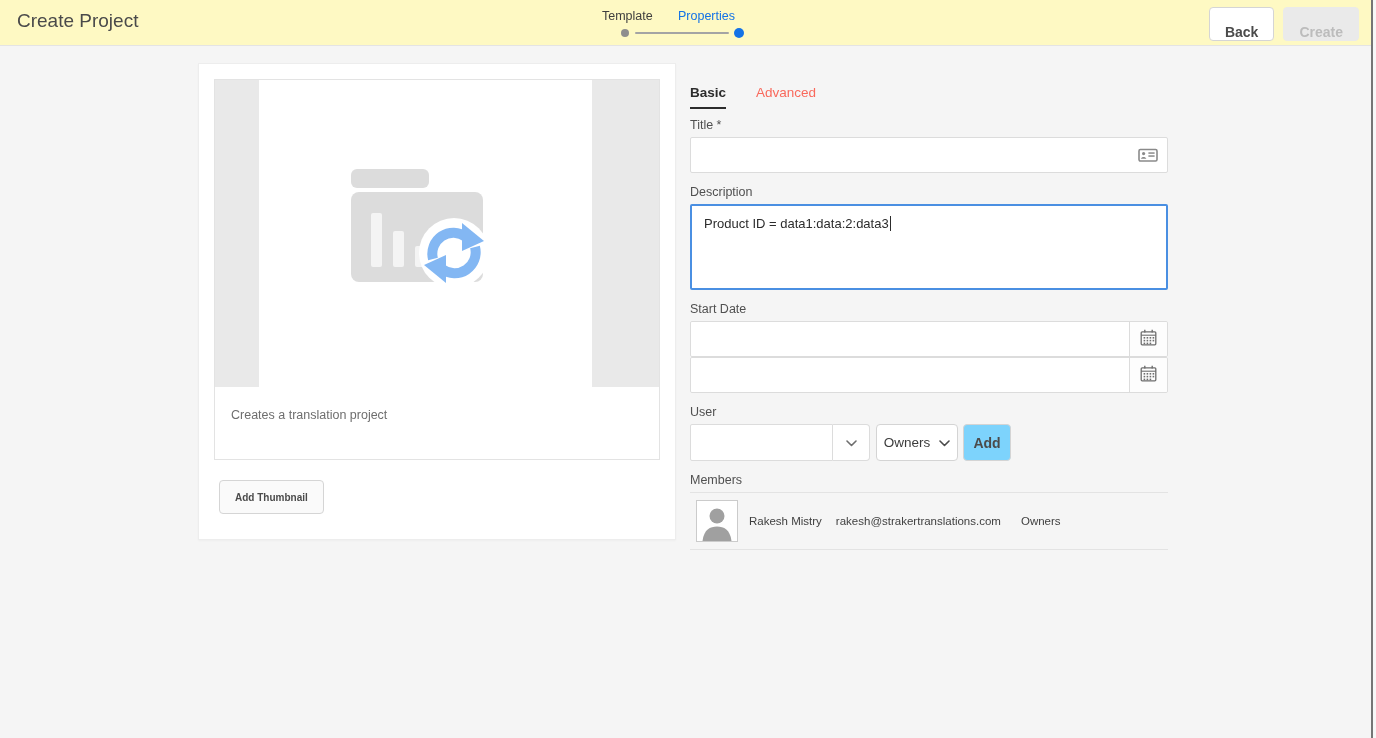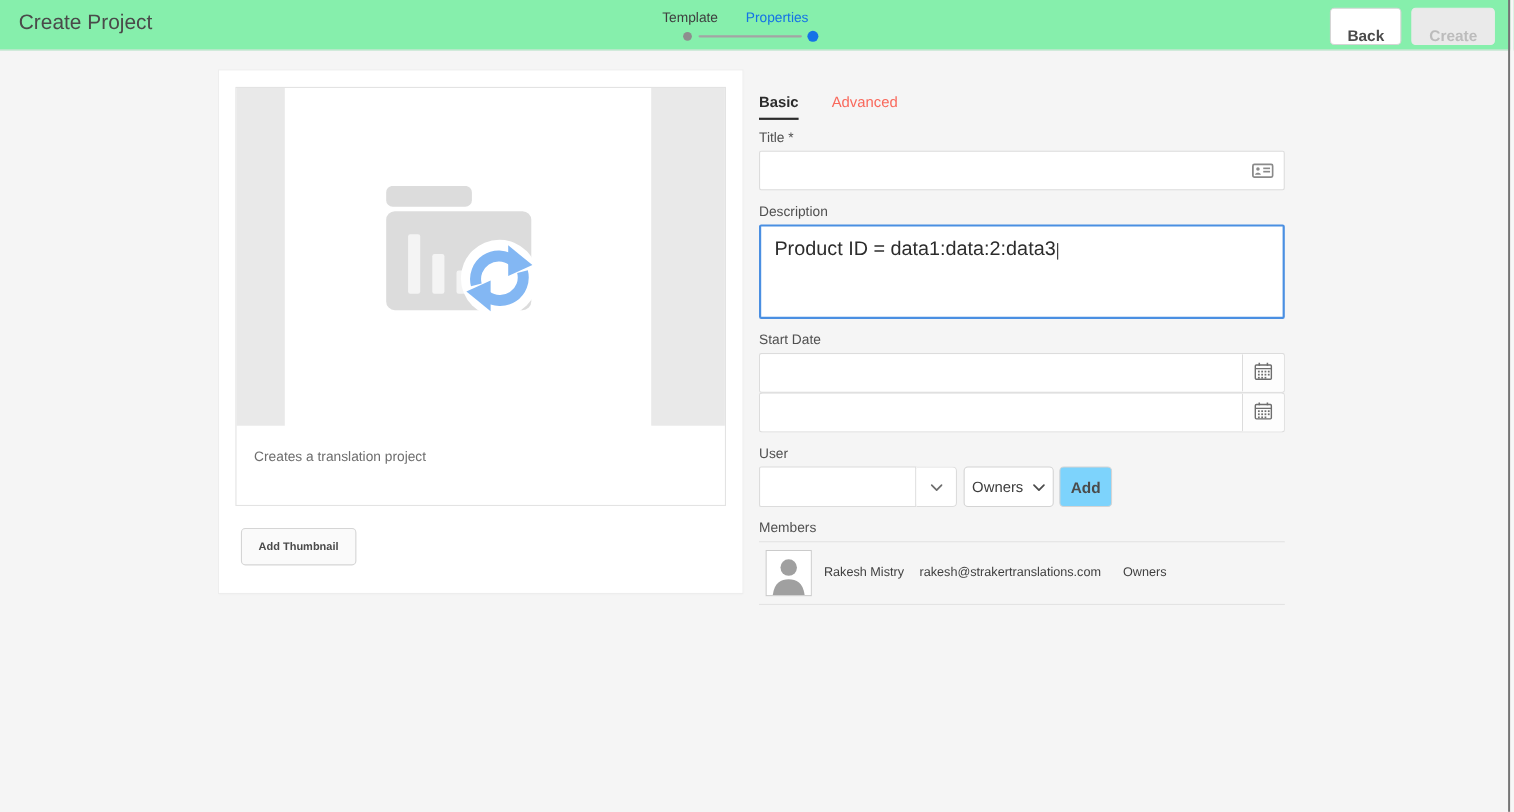--- a/index.html
+++ b/index.html
@@ -1,21 +1,21 @@
 <!DOCTYPE html>
 <html><head>
 <meta charset="utf-8">
 <style>
   * { margin:0; padding:0; box-sizing:border-box; }
   html,body { width:1376px; height:738px; overflow:hidden;
     font-family:"Liberation Sans", sans-serif; background:#f5f5f5; color:#4b4b4b; }
 
   
   .header { position:absolute; top:0; left:0; width:1376px; height:46px;
-    background:#86efac; border-bottom:1px solid #e4e4e4; z-index:5; }
+    background:#fef9c3; border-bottom:1px solid #e4e4e4; z-index:5; }
   .page-title { position:absolute; left:17px; top:10px; font-size:19px; font-weight:400; color:#4a4a4a; }
 
   .step-label { position:absolute; top:9px; font-size:12.5px; color:#3e3e3e; cursor:pointer; }
   .step-label.current { color:#1473e6; }
   .step-dot { position:absolute; border-radius:50%; }
   .dot-template { left:621px; top:29px; width:8px; height:8px; background:#8e8e8e; }
   .dot-properties { left:734px; top:28px; width:10px; height:10px; background:#1473e6; }
   .step-line { position:absolute; left:635px; top:32px; width:94px; height:2px; background:#a4a4a4; border-radius:1px; }
 
   .header-actions { position:absolute; right:17px; top:7px; display:flex; gap:9px; }
@@ -56,21 +56,21 @@
   .field-label { font-size:12.5px; color:#505050; margin:12px 0 5px; }
   .field-label.first { margin-top:9px; }
 
   .input-wrap { position:relative; }
   .text-input { width:100%; height:36px; border:1px solid #dcdcdc; border-radius:2px;
     background:#fff; padding:0 36px 0 12px; font-size:13px; color:#323232;
     font-family:"Liberation Sans", sans-serif; outline:none; }
   .input-icon { position:absolute; right:10px; top:50%; transform:translateY(-50%); line-height:0; }
 
   .textarea { height:86px; border:2px solid #4a8fe2; border-radius:2px; background:#fff;
-    padding:10px 12px; font-size:18px; color:#2c2c2c; cursor:text; }
+    padding:10px 12px; font-size:13px; color:#2c2c2c; cursor:text; }
   .caret { display:inline-block; width:1px; height:15px; background:#2c2c2c;
     vertical-align:text-bottom; margin-left:1px; }
 
   .date-input { position:relative; height:36px; border:1px solid #dcdcdc; border-radius:2px; background:#fff; }
   .date-btn { position:absolute; right:0; top:0; width:38px; height:34px;
     border:none; border-left:1px solid #dcdcdc; background:#fdfdfd; border-radius:0 2px 2px 0;
     display:flex; align-items:center; justify-content:center; cursor:pointer; }
 
   .user-row { display:flex; height:37px; }
   .user-input { width:143px; height:37px; border:1px solid #dcdcdc; border-radius:2px 0 0 2px;

